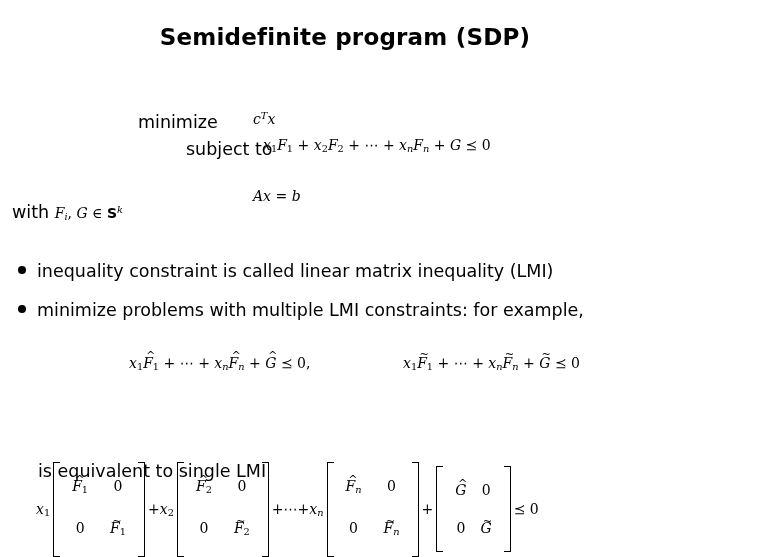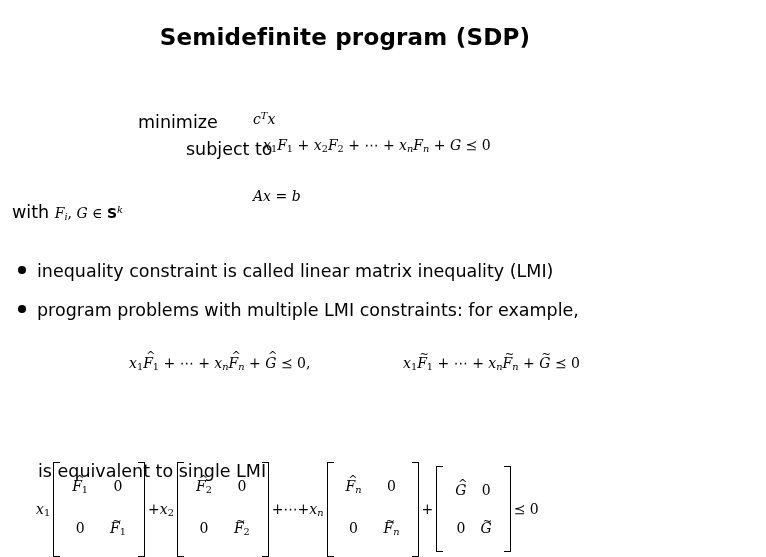--- a/index.html
+++ b/index.html
@@ -46,21 +46,21 @@
 
 <div class="abs sans" style="left:12px; top:202px;">
   <span>with</span>
   <span class="math"><span class="mi">F</span><sub class="mi">i</sub>, <span class="mi">G</span> ∈ <span class="bold-s">S</span><sup>k</sup></span>
 </div>
 
 <div class="abs sans" style="left:18px; top:261px;">
   <span class="bullet"></span><span>inequality constraint is called linear matrix inequality (LMI)</span>
 </div>
 <div class="abs sans" style="left:18px; top:300px;">
-  <span class="bullet"></span><span>program problems with multiple LMI constraints: for example,</span>
+  <span class="bullet"></span><span>minimize problems with multiple LMI constraints: for example,</span>
 </div>
 
 <div class="abs math" style="left:88px; top:355px;margin-left:41px;">
   <span class="mi">x</span><sub>1</sub><span class="hat">F</span><sub>1</sub> + ⋯ + <span class="mi">x</span><sub class="mi">n</sub><span class="hat">F</span><sub class="mi">n</sub> + <span class="hat">G</span> ⪯ 0,
 </div>
 <div class="abs math" style="left:403px; top:355px;">
   <span class="mi">x</span><sub>1</sub><span class="tld">F</span><sub>1</sub> + ⋯ + <span class="mi">x</span><sub class="mi">n</sub><span class="tld">F</span><sub class="mi">n</sub> + <span class="tld">G</span> ⪯ 0
 </div>
 
 <div class="abs sans" style="left:38px; top:413px;margin-top:48px;">is equivalent to single LMI</div>

